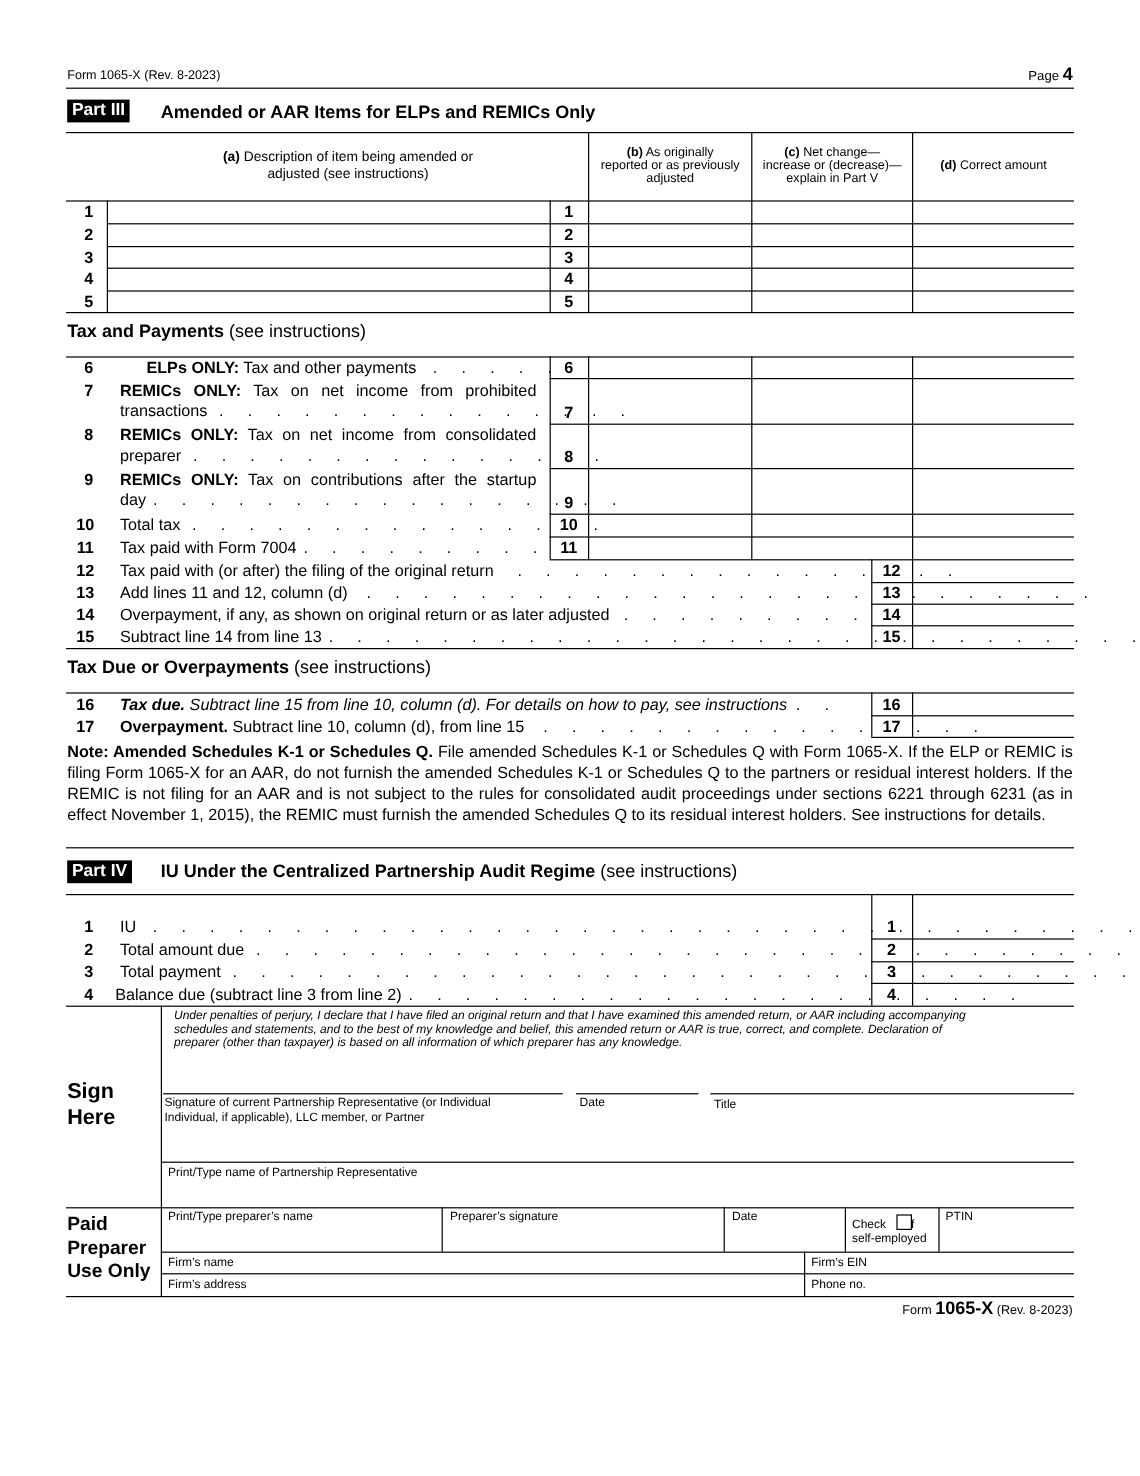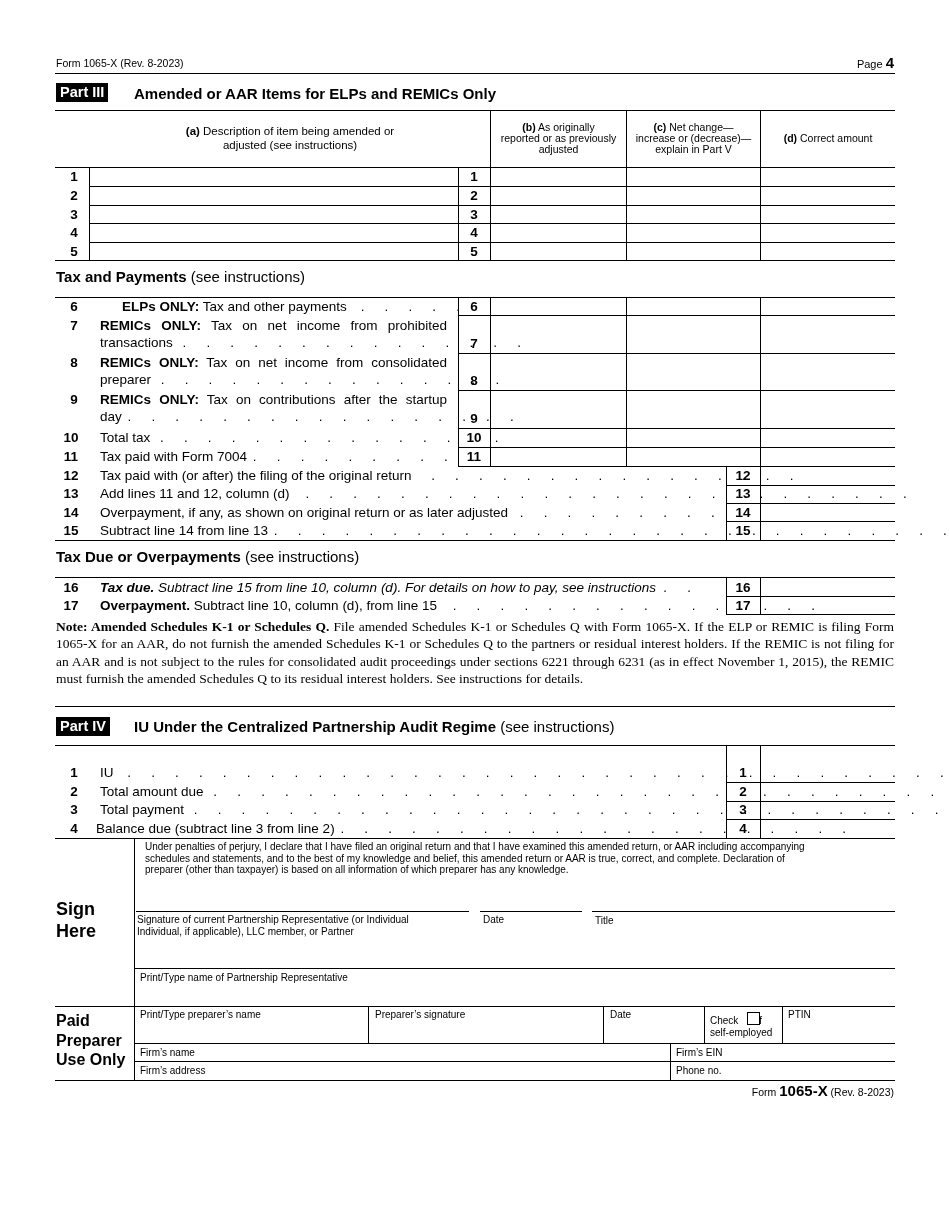--- a/index.html
+++ b/index.html
@@ -13,21 +13,21 @@
   .b { font-weight:bold; }
   .num { position:absolute; font-weight:bold; font-size:13.5px; line-height:16px; text-align:center; width:20px; }
   .lnum { position:absolute; font-weight:bold; font-size:13.5px; line-height:16px; text-align:center; }
   .partbadge { position:absolute; background:#000; color:#fff; font-weight:bold; font-size:14.5px; line-height:19px; padding:0 4px; }
   .sect { position:absolute; font-size:15px; line-height:18px; white-space:nowrap; }
   .dots { letter-spacing:8.2px; color:#000; }
   .field { position:absolute; }
   .cb { position:absolute; width:11px; height:11px; border:1px solid #000; background:#fff; }
   .big { font-size:18px; font-weight:bold; line-height:22px; }
   .colhdr { position:absolute; text-align:center; font-size:11px; line-height:11px; }
-  .justify { position:absolute; font-size:13.5px; line-height:17.3px; text-align:justify;font-family:Liberation Serif, serif; }
+  .justify { position:absolute; font-size:13.5px; line-height:17.3px; text-align:justify; }
 </style>
 </head>
 <body>
 
 <div class="t sm" style="left:56px;top:57px;font-size:10.5px;">Form 1065-X (Rev. 8-2023)</div>
 <div class="abs" style="right:56px;top:53px;font-size:11px;line-height:20px;">
   <span>Page</span>
   <span class="b" style="font-size:15px;">4</span>
 </div>
 <div class="hl" style="left:55px;width:840px;top:73px;"></div>
@@ -329,21 +329,21 @@
   <div class="lnum" style="left:731px;top:821px;width:24px;">4</div>
   <div class="field" style="left:761px;top:820px;width:133px;height:17px;"></div>
 </div>
 <div class="hl" style="left:55px;width:840px;top:838px;"></div>
 
 <div class="vl" style="left:134px;top:838px;height:242px;"></div>
 <div class="abs big" style="left:56px;top:898px;">
   <div>Sign</div>
   <div>Here</div>
 </div>
-<div class="t xs" style="left:145px;top:841px;">
+<div class="t xs" style="left:145px;top:841px;font-style:italic;">
   <div>Under penalties of perjury, I declare that I have filed an original return and that I have examined this amended return, or AAR including accompanying</div>
   <div>schedules and statements, and to the best of my knowledge and belief, this amended return or AAR is true, correct, and complete. Declaration of</div>
   <div>preparer (other than taxpayer) is based on all information of which preparer has any knowledge.</div>
 </div>
 <div class="field" style="left:136px;top:880px;width:333px;height:31px;"></div>
 <div class="hl" style="left:136px;width:333px;top:911px;"></div>
 <div class="field" style="left:480px;top:880px;width:102px;height:31px;"></div>
 <div class="hl" style="left:480px;width:102px;top:911px;"></div>
 <div class="field" style="left:592px;top:880px;width:302px;height:31px;"></div>
 <div class="hl" style="left:592px;width:303px;top:911px;"></div>

